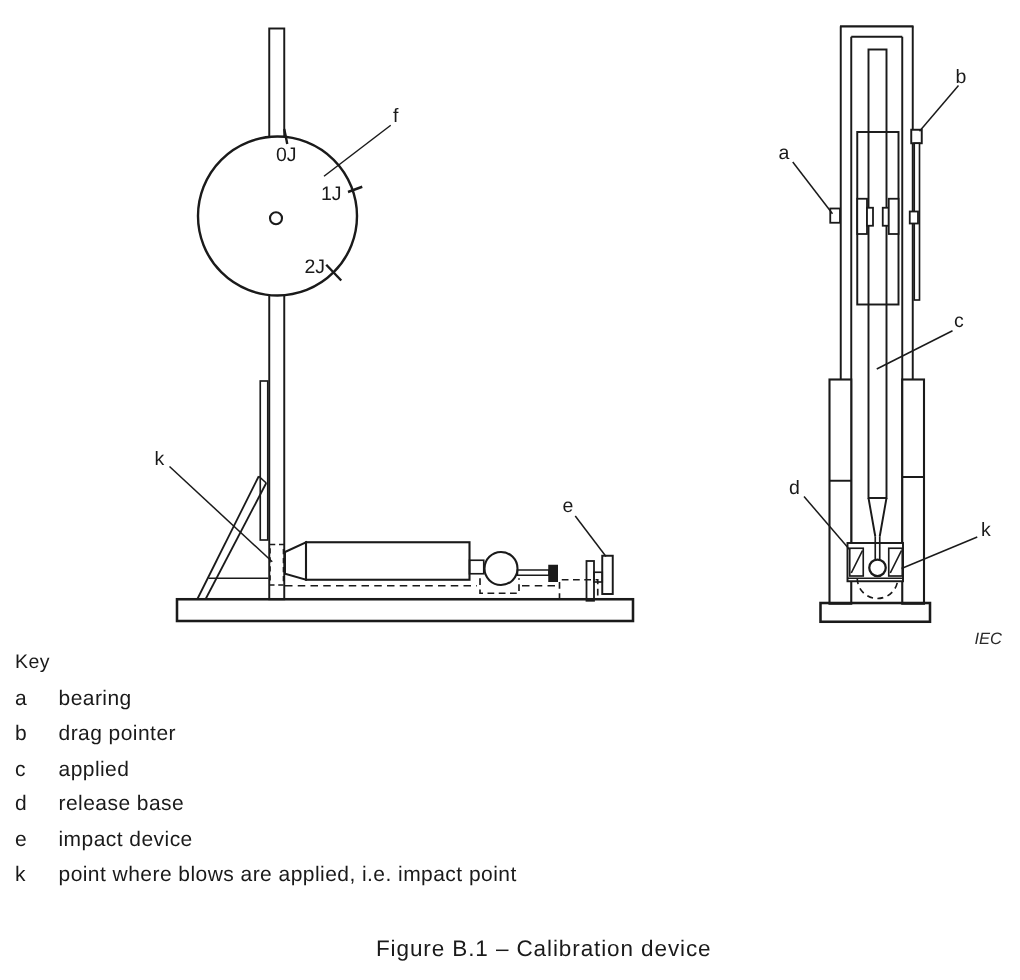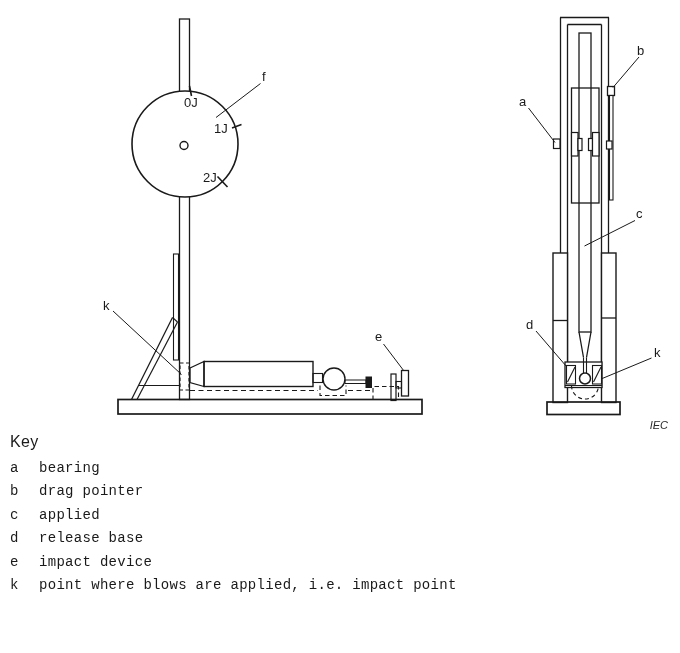--- a/index.html
+++ b/index.html
@@ -7,22 +7,22 @@
     position:relative;width:680px;height:653px;background:#ffffff;
     font-family:"Liberation Sans","DejaVu Sans",sans-serif;color:#1a1a1a;
     overflow:hidden;
   }
   svg text{
     font-family:"Liberation Sans","DejaVu Sans",sans-serif;
     font-size:13px;fill:#1a1a1a;
   }
   svg .iec{font-style:italic;font-size:11px;fill:#2a2a2a;}
   .key{position:absolute;left:10px;top:433px;}
-  .key-title{font-size:16px;letter-spacing:.3px;margin:0 0 6px 0;}
-  .key-row{font-size:14px;letter-spacing:.3px;line-height:23.4px;white-space:nowrap;font-family:Liberation Mono, monospace;}
+  .key-title{font-size:13px;letter-spacing:.3px;margin:0 0 6px 0;}
+  .key-row{font-size:14px;letter-spacing:.3px;line-height:23.4px;white-space:nowrap;}
   .key-letter{display:inline-block;width:29px;}
   .caption{
     position:absolute;left:130px;top:624px;width:465px;text-align:center;
     font-size:15px;letter-spacing:.6px;
   }
 </style>
 </head>
 <body>
 
 <div class="page">
@@ -162,14 +162,15 @@
     </div>
     <div class="key-row">
       <span class="key-letter">e</span><span>impact device</span>
     </div>
     <div class="key-row">
       <span class="key-letter">k</span><span>point where blows are applied, i.e. impact point</span>
     </div>
   </div>
 
   
+  <div class="caption">Figure B.1 – Calibration device</div>
 
 </div>
 
 </body></html>

